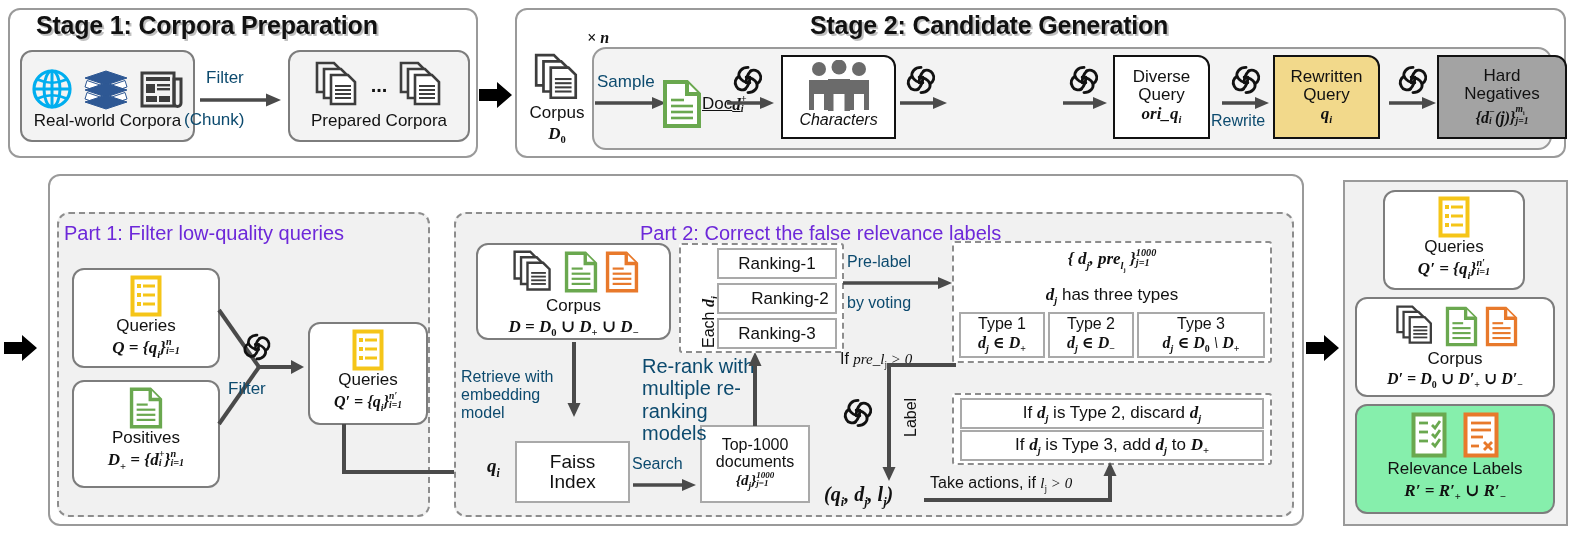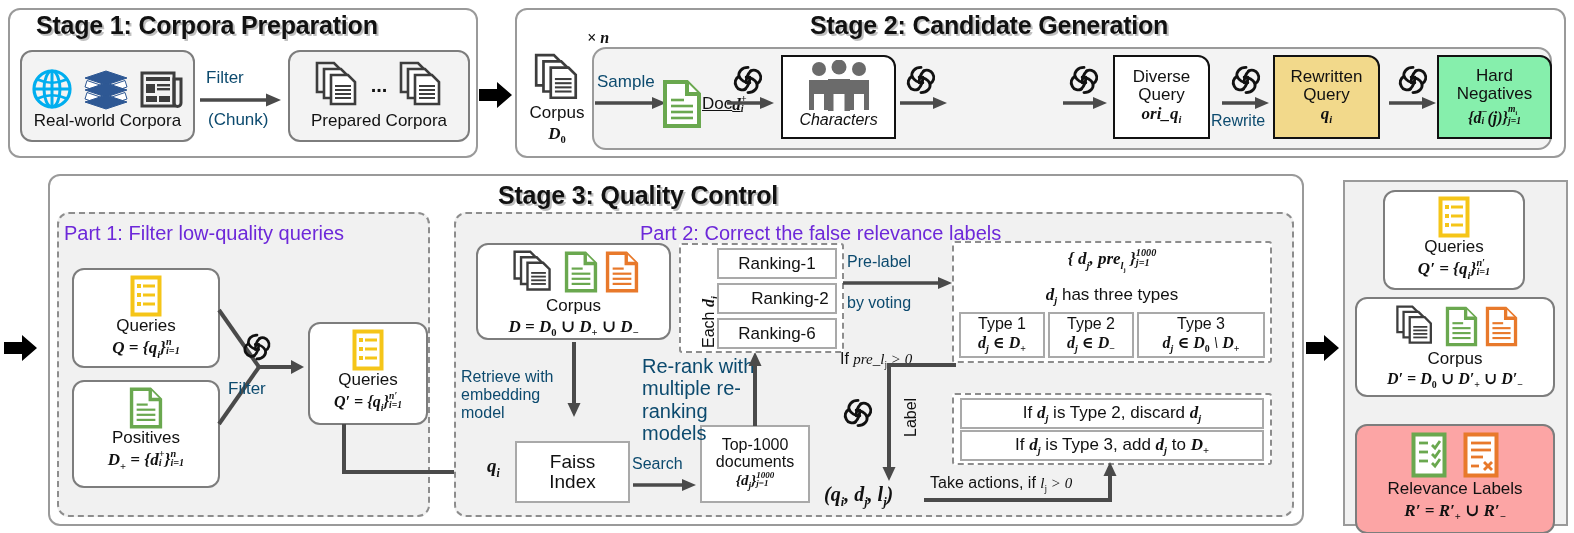--- a/index.html
+++ b/index.html
@@ -137,21 +137,21 @@
     <div class="lbl" style="margin-top:2px;">Real-world Corpora</div>
   </div>
 
   <div class="freetext" style="left:206px;top:68px;">Filter</div>
   <div class="arrow" style="left:200px;top:92px;">
     <svg width="82" height="16" viewBox="0 0 82 16">
       <line x1="0" y1="8" x2="66" y2="8" stroke="#4a4a4a" stroke-width="3.5"></line>
       <polygon points="66,1.5 81,8 66,14.5" fill="#4a4a4a"></polygon>
     </svg>
   </div>
-  <div class="freetext" style="left:208px;top:110px;">(Chunk)</div>
+  <div class="freetext" style="left:184px;top:110px;">(Chunk)</div>
 
   <div class="softbox" style="left:288px;top:50px;width:182px;height:92px;justify-content:flex-start;padding-top:6px;">
     <div style="display:flex;align-items:center;gap:8px;height:54px;">
       <span>
         <svg class="icn" width="52" height="50" viewBox="0 0 52 50">
           <g fill="none" stroke="#3d3d3d" stroke-width="2.6">
             <path d="M6 3 h17 l7 7 v22 h-24 Z"></path>
             <path d="M13 9 h17 l7 7 v22 h-24 Z" fill="#fff"></path>
             <path d="M20 15 h17 l7 7 v22 h-24 Z" fill="#fff"></path>
           </g>
@@ -358,30 +358,29 @@
       </g>
     </svg>
   </div>
   <div class="arrow" style="left:1389px;top:96px;">
     <svg width="48" height="14" viewBox="0 0 48 14">
         <line x1="0" y1="7" x2="33" y2="7" stroke="#4a4a4a" stroke-width="3.5"></line>
         <polygon points="33,1 47,7 33,13" fill="#4a4a4a"></polygon>
       </svg>
   </div>
 
-  <div class="sqbox" style="left:1437px;top:55px;width:115px;height:84px;background:#86efac;">
+  <div class="sqbox" style="left:1437px;top:55px;width:130px;height:84px;background:#a3a3a3;">
     <div class="lbl">Hard</div>
     <div class="lbl">Negatives</div>
     <div class="mathb" style="margin-top:1px;font-size:16px;">
       {d<span class="sb"><i>−</i><i>i</i></span>(j)}<span class="sb"><i>m<sub>i</sub></i><i>j=1</i></span>
     </div>
   </div>
 
   <div class="panel" style="left:48px;top:174px;width:1256px;height:352px;"></div>
-  <div class="stage-title" style="left:498px;top:181px;">Stage 3: Quality Control</div>
 
   <div class="arrow" style="left:4px;top:333px;">
     <svg width="34" height="30" viewBox="0 0 34 30">
         <polygon points="0,9 18,9 18,2 33,15 18,28 18,21 0,21" fill="#000"></polygon>
       </svg>
   </div>
 
   <div class="dashbox" style="left:57px;top:212px;width:373px;height:305px;"></div>
   <div class="part-title" style="left:64px;top:222px;">Part 1: Filter low-quality queries</div>
 
@@ -557,21 +556,21 @@
   <div class="vrot" style="left:700px;top:348px;transform:rotate(-90deg);">
     <span class="lbl" style="font-size:16px;">Each&nbsp;</span><span class="mathb" style="font-size:16px;">d<sub><i>j</i></sub></span>
   </div>
   <div class="whitebox" style="left:717px;top:248px;width:120px;height:31px;">
     <div class="lbl" style="font-size:17px;">Ranking-1</div>
   </div>
   <div class="whitebox" style="left:717px;top:283px;width:120px;height:31px;">
     <div class="lbl" style="font-size:17px;margin-left:26px;">Ranking-2</div>
   </div>
   <div class="whitebox" style="left:717px;top:318px;width:120px;height:31px;">
-    <div class="lbl" style="font-size:17px;">Ranking-6</div>
+    <div class="lbl" style="font-size:17px;">Ranking-3</div>
   </div>
 
   <div class="freetext" style="left:847px;top:253px;font-size:16px;">Pre-label</div>
   <div class="arrow" style="left:843px;top:276px;">
     <svg width="110" height="14" viewBox="0 0 110 14">
         <line x1="0" y1="7" x2="95" y2="7" stroke="#4a4a4a" stroke-width="3.5"></line>
         <polygon points="95,1 109,7 95,13" fill="#4a4a4a"></polygon>
       </svg>
   </div>
   <div class="freetext" style="left:847px;top:294px;font-size:16px;">by voting</div>
@@ -710,21 +709,21 @@
             <line x1="9" y1="32" x2="31" y2="32"></line>
               <line x1="9" y1="38" x2="31" y2="38"></line>
           </g>
         </svg>
       </span>
     </div>
     <div class="lbl">Corpus</div>
     <div class="mathb" style="margin-top:1px;font-size:16px;">D′ = D<sub>0</sub> ∪ D′<sub>+</sub> ∪ D′<sub>−</sub></div>
   </div>
 
-  <div class="softbox" style="left:1355px;top:424px;width:200px;height:110px;background:#fca5a5;justify-content:flex-start;padding-top:4px;">
+  <div class="softbox" style="left:1355px;top:404px;width:200px;height:110px;background:#86efac;justify-content:flex-start;padding-top:4px;">
     <div style="display:flex;align-items:center;gap:16px;height:50px;">
       <span>
         <svg class="icn" width="36" height="46" viewBox="0 0 36 46">
           <rect x="2.5" y="2.5" width="31" height="41" fill="#fff" stroke="#6AA84F" stroke-width="4"></rect>
           <g stroke="#6AA84F" stroke-width="2.8" fill="none">
             <line x1="8" y1="11" x2="17" y2="11"></line>
               <polyline points="21,13 24,16 29,9"></polyline>
             <line x1="8" y1="20" x2="17" y2="20"></line>
               <polyline points="21,22 24,25 29,18"></polyline>
             <line x1="8" y1="29" x2="17" y2="29"></line>

